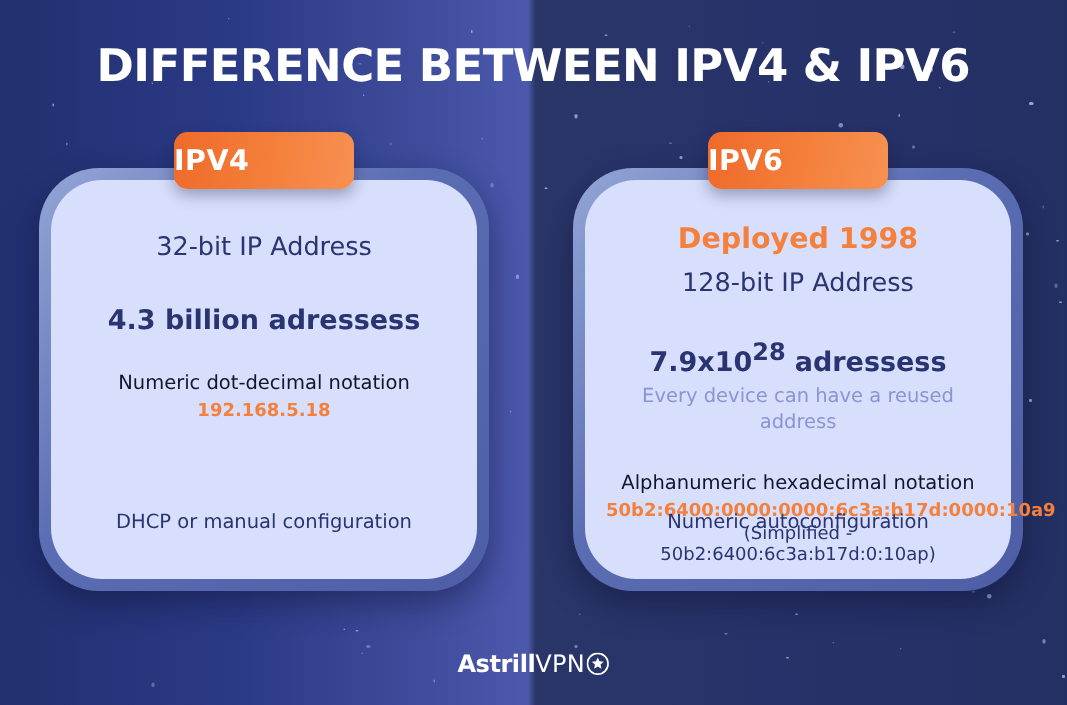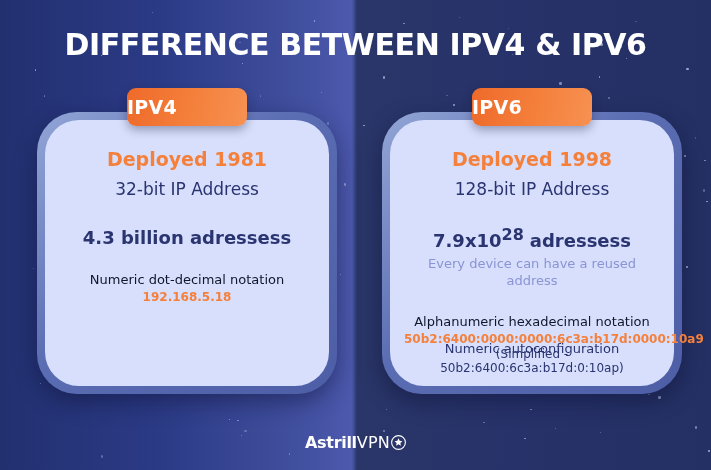--- a/index.html
+++ b/index.html
@@ -37,21 +37,21 @@
     color:#ffffff;
     font-size:30px;
     font-weight:bold;
     letter-spacing:-0.4px;
     text-transform:uppercase;
     font-family:"DejaVu Sans", sans-serif;
   }
 
   
   .card-wrap { position:absolute; top:112px; width:300px; height:282px; }
-  #card-ipv4 { left:37px; }
+  #card-ipv4 { left:26px; }
   #card-ipv6 { left:382px; }
 
   .card-ring {
     position:absolute; inset:0;
     border-radius:40px;
     background:linear-gradient(135deg,#93a6d6 0%,#5a6cb2 45%,#4d5ea6 100%);
     box-shadow:0 8px 22px rgba(10,16,48,.45);
   }
   .card-body {
     position:absolute; left:8px; top:8px; right:8px; bottom:8px;
@@ -263,25 +263,25 @@
     <div class="star" style="width: 1.4px; height: 1.4px; left: 100.583px; top: 54.6193px; opacity: 0.68;"></div>
     <div class="star" style="width: 1.4px; height: 1.4px; left: 708.417px; top: 450.345px; opacity: 0.69;"></div>
   </div>
 
 <div id="title">Difference Between IPv4 &amp; IPv6</div>
 
 <div class="card-wrap" id="card-ipv4">
   <div class="card-ring"></div>
   <div class="badge">IPV4</div>
   <div class="card-body">
-    <div class="deployed">Deployed 1981</div>
     <div class="bits">32-bit IP Address</div>
     <div class="count">4.3 billion adressess</div>
     <div class="notation-label">Numeric dot-decimal notation</div>
     <div class="notation-value">192.168.5.18</div>
+    <div class="config">DHCP or manual configuration</div>
   </div>
 </div>
 
 <div class="card-wrap" id="card-ipv6">
   <div class="card-ring"></div>
   <div class="badge">IPV6</div>
   <div class="card-body" id="ipv6-body">
     <div class="deployed">Deployed 1998</div>
     <div class="bits">128-bit IP Address</div>
     <div class="count"><span>7.9x10</span><sup>28</sup><span class="gap"></span><span>adressess</span></div>

